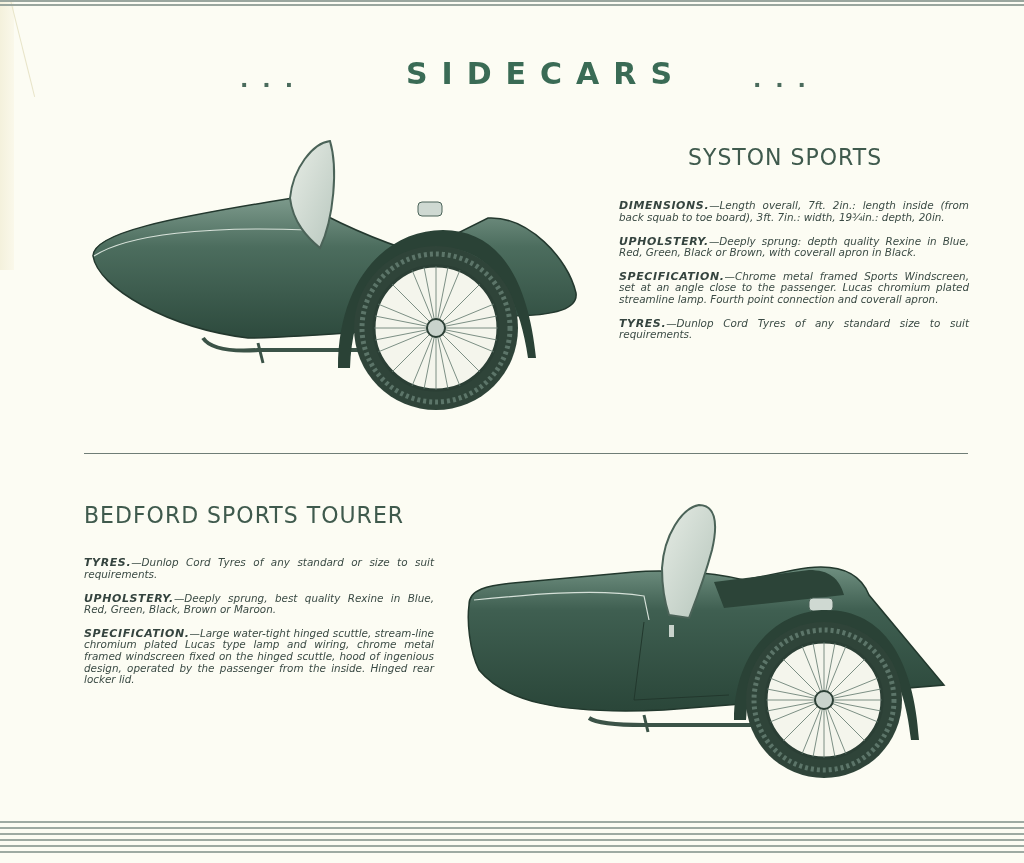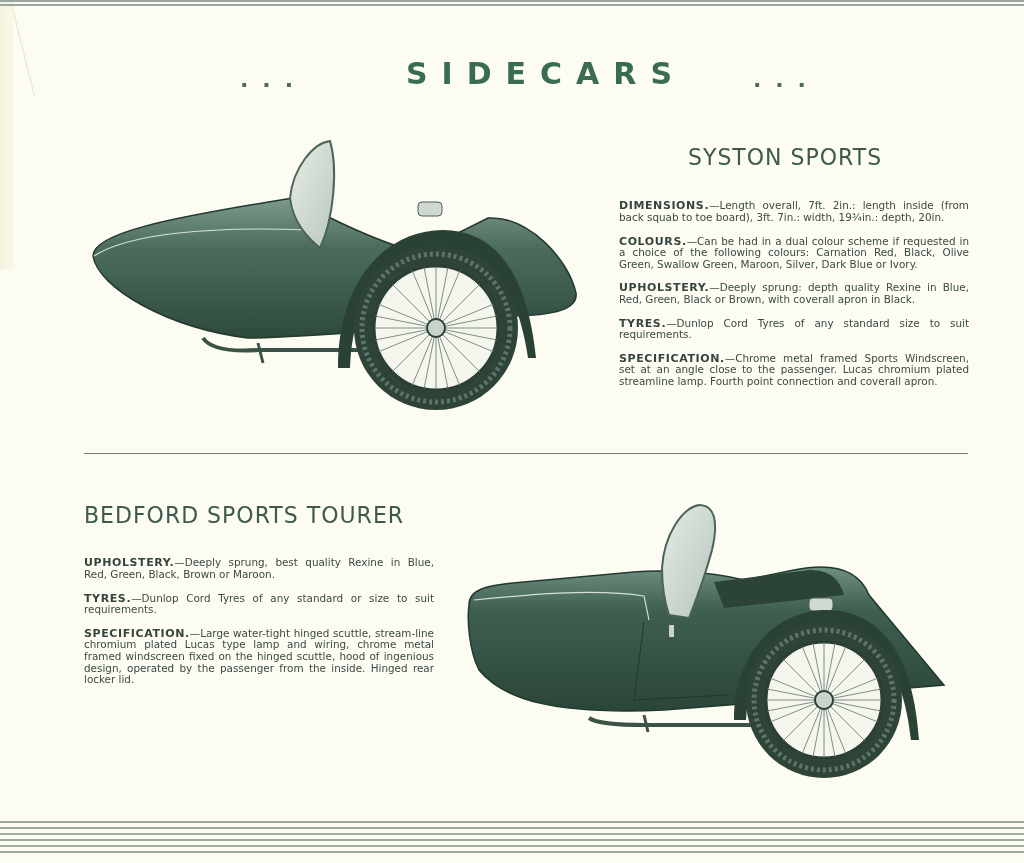--- a/index.html
+++ b/index.html
@@ -33,21 +33,21 @@
     .title-word {
       font-family: "DejaVu Sans", sans-serif;
       font-weight: bold; font-size: 30px; letter-spacing: 14px; margin-left: 32px;
     }
 
     .heading {
       position: absolute; font-family: "DejaVu Sans", sans-serif;
       font-size: 22px; color: #3f5a4d; letter-spacing: 1px; font-weight: normal;
       transform: scaleY(1.05);
     }
-    .spec-block { position: absolute; width: 350px; }
+    .spec-block { position: absolute; width: 350px; font-style: italic; }
     .spec {
       font-size: 10.4px; line-height: 11.6px; text-align: justify;
       color: #3a4a44; margin-bottom: 12px;
       font-family: "DejaVu Sans", sans-serif;
     }
     .spec .label {
       font-weight: bold; letter-spacing: 0.6px; font-size: 11px; color: #35443f;
     }
     .divider {
       position: absolute; left: 84px; top: 453px; width: 884px; height: 1px;
@@ -115,33 +115,32 @@
       <line x1="287" y1="178" x2="409" y2="202"></line>
         <line x1="287" y1="202" x2="409" y2="178"></line>
     </g>
     <circle cx="348" cy="190" r="9" fill="#c9d3cc" stroke="#2b3f35" stroke-width="2"></circle>
   </svg>
 
   <div class="heading" style="left:688px; top:145px;">SYSTON SPORTS</div>
 
   <div class="spec-block" style="left:619px; top:190px;">
     <p class="spec"><span class="label">DIMENSIONS.</span><span>—Length overall, 7ft. 2in.: length inside (from back squab to toe board), 3ft. 7in.: width, 19¾in.: depth, 20in.</span></p>
-    <p class="spec"><span class="label">COLOURS.</span><span>—Can be had in a dual colour scheme if requested in a choice of the following colours: Carnation Red, Black, Olive Green, Swallow Green, Maroon, Silver, Dark Blue or Ivory.</span></p>
     <p class="spec"><span class="label">UPHOLSTERY.</span><span>—Deeply sprung: depth quality Rexine in Blue, Red, Green, Black or Brown, with coverall apron in Black.</span></p>
+    <p class="spec"><span class="label">SPECIFICATION.</span><span>—Chrome metal framed Sports Windscreen, set at an angle close to the passenger.  Lucas chromium plated streamline lamp.  Fourth point connection and coverall apron.</span></p>
     <p class="spec"><span class="label">TYRES.</span><span>—Dunlop Cord Tyres of any standard size to suit requirements.</span></p>
-    <p class="spec"><span class="label">SPECIFICATION.</span><span>—Chrome metal framed Sports Windscreen, set at an angle close to the passenger.  Lucas chromium plated streamline lamp.  Fourth point connection and coverall apron.</span></p>
   </div>
 
   <div class="divider"></div>
 
   <div class="heading" style="left:84px; top:503px;">BEDFORD SPORTS TOURER</div>
 
   <div class="spec-block" style="left:84px; top:547px;">
+    <p class="spec"><span class="label">TYRES.</span><span>—Dunlop Cord Tyres of any standard or size to suit requirements.</span></p>
     <p class="spec"><span class="label">UPHOLSTERY.</span><span>—Deeply sprung, best quality Rexine in Blue, Red, Green, Black, Brown or Maroon.</span></p>
-    <p class="spec"><span class="label">TYRES.</span><span>—Dunlop Cord Tyres of any standard or size to suit requirements.</span></p>
     <p class="spec"><span class="label">SPECIFICATION.</span><span>—Large water-tight hinged scuttle, stream-line chromium plated Lucas type lamp and wiring, chrome metal framed windscreen fixed on the hinged scuttle, hood of ingenious design, operated by the passenger from the inside.  Hinged rear locker lid.</span></p>
   </div>
 
   <svg class="illus" style="left:464px; top:500px;" width="492" height="282" viewBox="0 0 492 282">
     <defs>
       <linearGradient id="g2" x1="0" y1="0" x2="0" y2="1">
         <stop offset="0" stop-color="#6f8f80"></stop>
         <stop offset="0.3" stop-color="#3f5f51"></stop>
         <stop offset="1" stop-color="#2a4639"></stop>
       </linearGradient>

